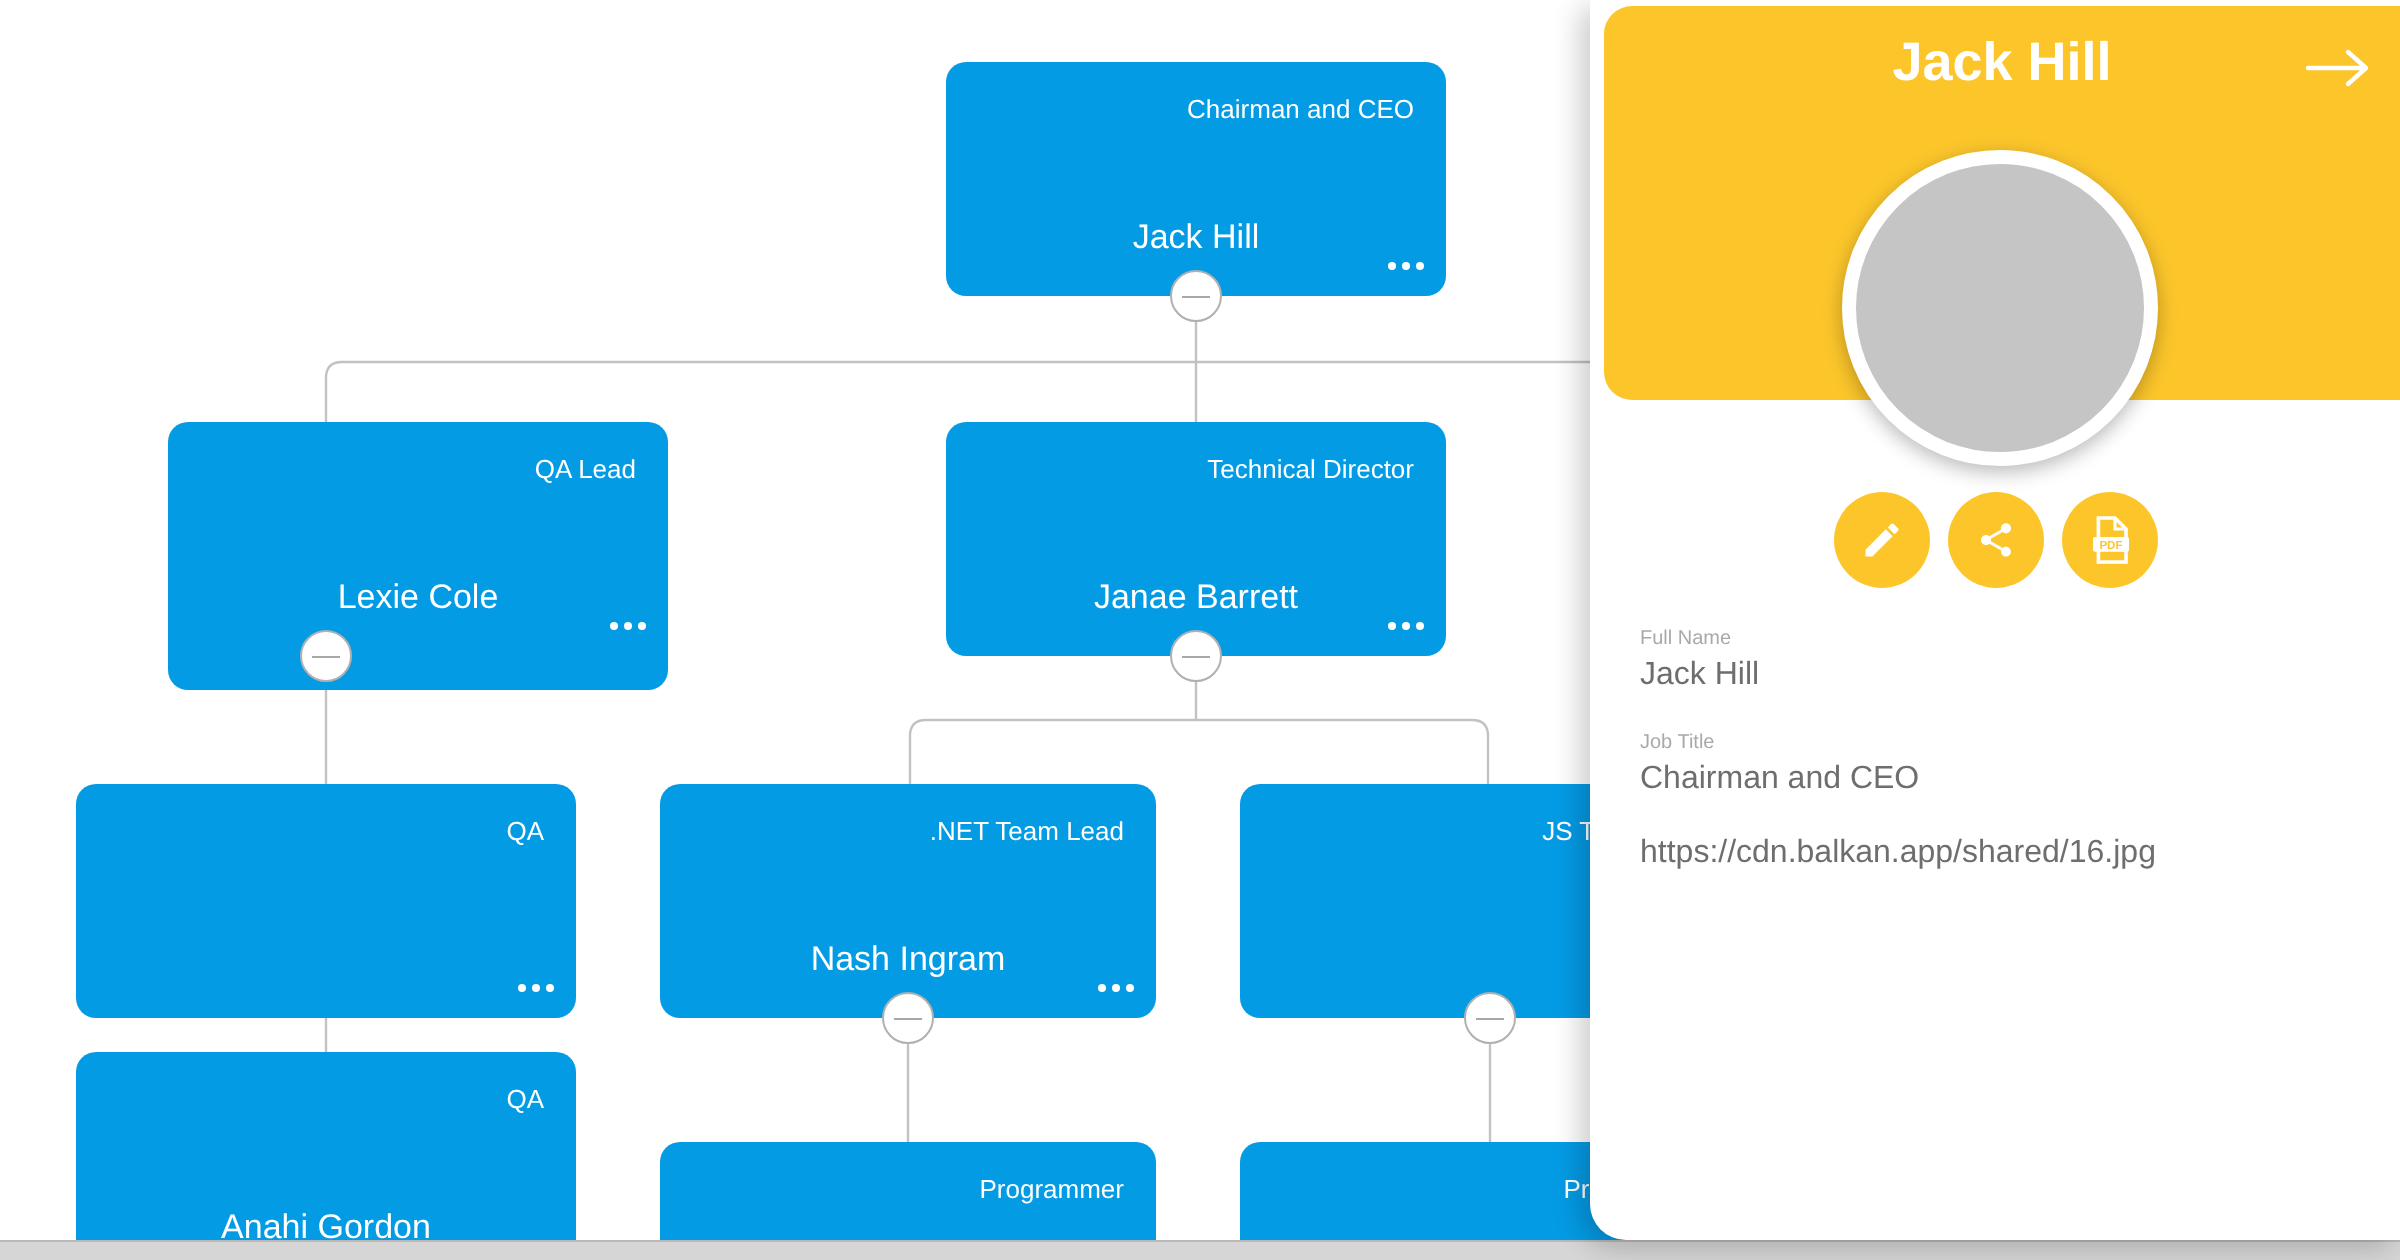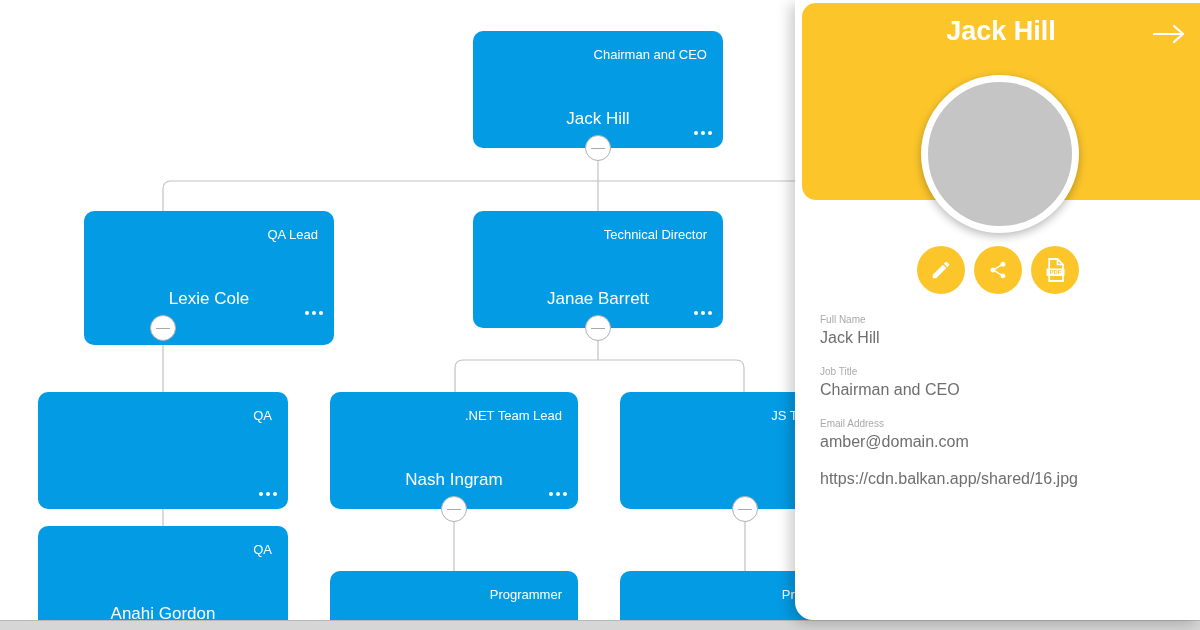--- a/index.html
+++ b/index.html
@@ -188,21 +188,17 @@
     <div class="fields" id="fields">
         <div class="field">
     <div class="f-label">Full Name</div>
     <div class="f-value">Jack Hill</div>
   </div>
         <div class="field">
     <div class="f-label">Job Title</div>
     <div class="f-value">Chairman and CEO</div>
   </div>
         <div class="field">
-    <div class="f-label">Email Address</div>
-    <div class="f-value">amber@domain.com</div>
-  </div>
-        <div class="field">
     <div class="f-value">https://cdn.balkan.app/shared/16.jpg</div>
   </div>
       </div>
   </aside>
 </div>
 
 </body></html>

